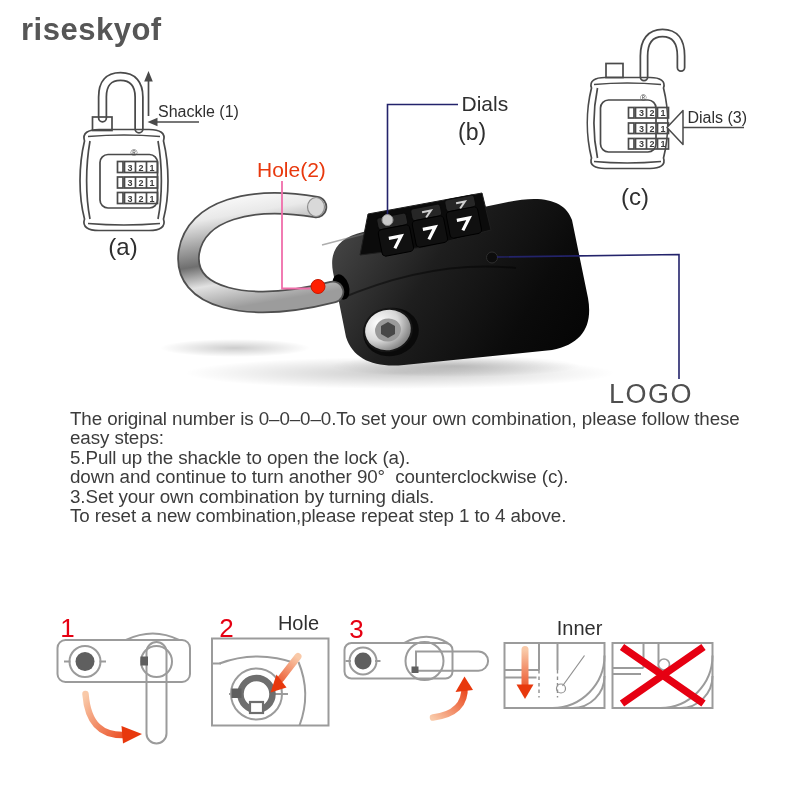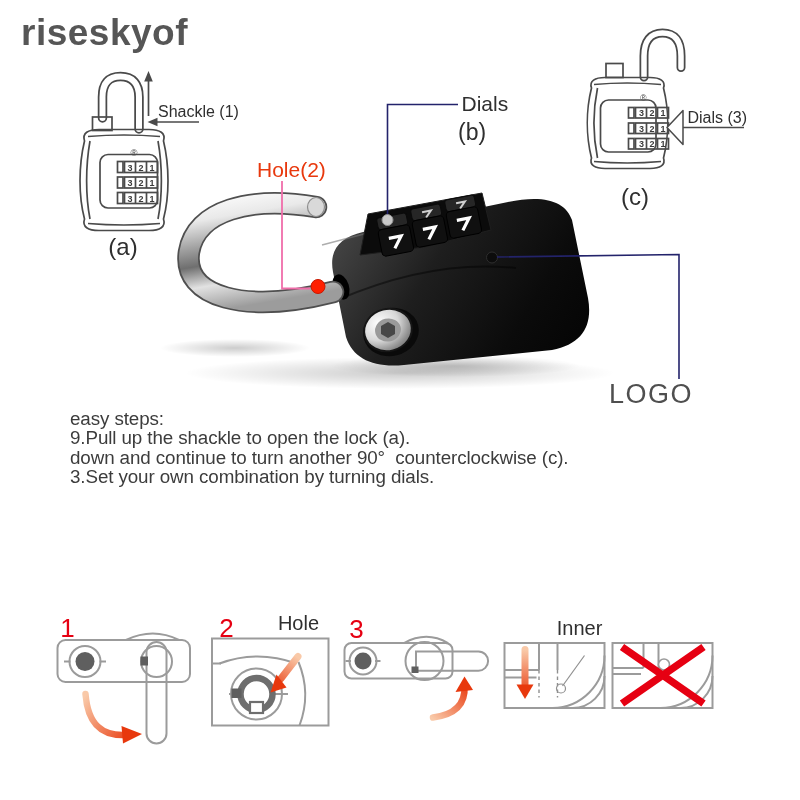--- a/index.html
+++ b/index.html
@@ -1,18 +1,18 @@
 <!DOCTYPE html>
 <html><head>
 <meta charset="utf-8">
 <style>
   html,body{margin:0;padding:0;}
   .page{position:relative;width:800px;height:800px;background:#ffffff;overflow:hidden;
         font-family:"Liberation Sans",sans-serif;}
-  .watermark{position:absolute;left:21px;top:12px;font-size:37px;font-weight:700;
+  .watermark{position:absolute;left:21px;top:12px;font-size:31px;font-weight:700;
              color:#565656;letter-spacing:.5px;}
   .art{position:absolute;left:0;top:0;}
   .instructions{position:absolute;left:70px;top:409px;color:#3c3c3c;font-size:18.8px;
                 line-height:19.4px;letter-spacing:-0.1px;}
   .ins-line{white-space:pre;}
   svg text{font-family:"Liberation Sans",sans-serif;}
   .lbl{fill:#2f2f2f;}
   .red{fill:#e8380d;}
   .stepnum{fill:#e60012;}
   .digit{fill:#3a3a3a;font-weight:bold;font-size:9px;}
@@ -260,19 +260,21 @@
       <rect x="612.5" y="643" width="100" height="65" fill="#ffffff" class="dg"></rect>
       <path class="dg" stroke-width="1.6" d="M 643.5 643 V 668 M 658.5 643 V 668 M 612.5 668 H 643.5 M 612.5 674 H 641"></path>
       <circle cx="664" cy="664.5" r="5.5" stroke="#9b9b9b" stroke-width="1.6" fill="#ffffff"></circle>
       <path class="dg" stroke-width="1.8" d="M 660.5 708 A 52.5 52.5 0 0 0 712.5 655.5"></path>
       <path class="dg" stroke-width="1.8" d="M 680.5 708 A 32 32 0 0 0 712.5 676"></path>
       <path d="M 622 647 L 703.5 703.5 M 703.5 647 L 622 703.5" stroke="#e60012" stroke-width="7.5" fill="none"></path>
     </g>
   </svg>
 
   <div class="instructions">
+    <div class="ins-line">The original number is 0–0–0–0.To set your own combination, please follow these</div>
     <div class="ins-line">easy steps:</div>
-    <div class="ins-line">9.Pull up the shackle to open the lock (a).</div>
+    <div class="ins-line">5.Pull up the shackle to open the lock (a).</div>
     <div class="ins-line">down and continue to turn another 90°  counterclockwise (c).</div>
     <div class="ins-line">3.Set your own combination by turning dials.</div>
+    <div class="ins-line">To reset a new combination,please repeat step 1 to 4 above.</div>
   </div>
 
 </div>
 
 </body></html>

